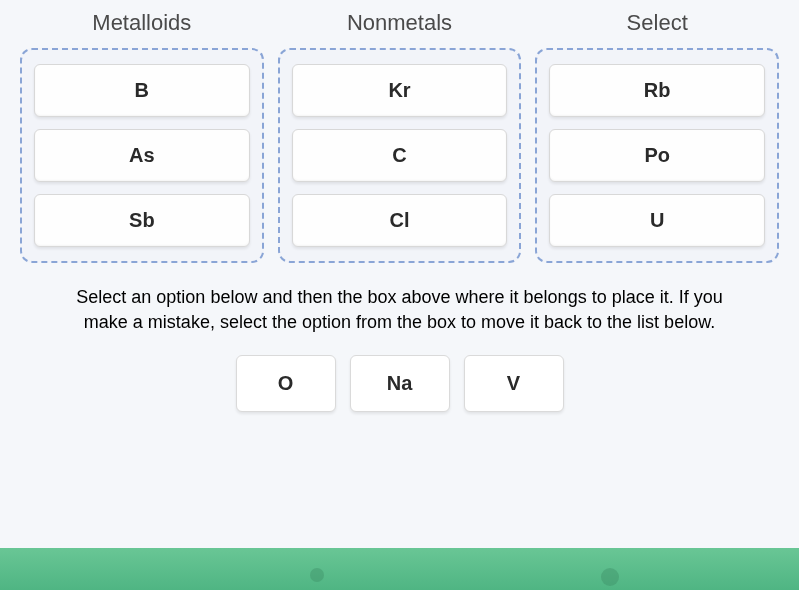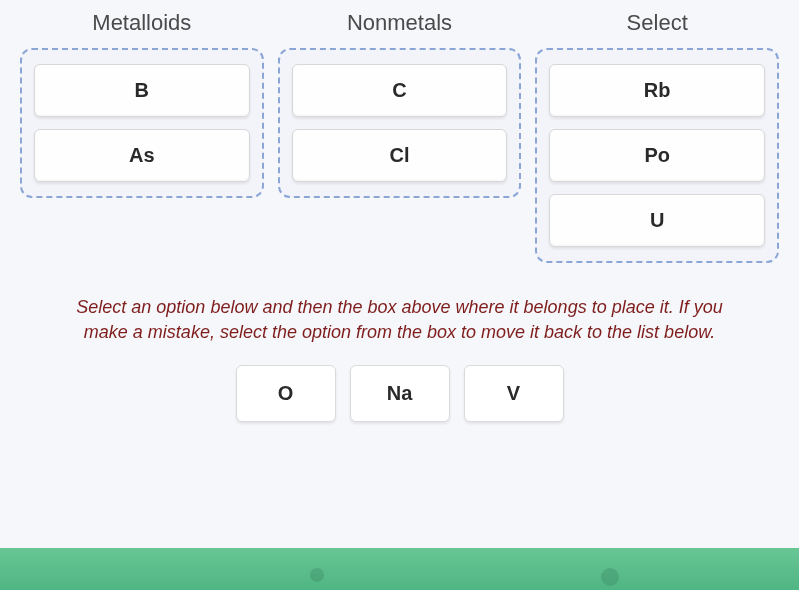--- a/index.html
+++ b/index.html
@@ -54,25 +54,24 @@
       padding: 14px 0;
       text-align: center;
       font-size: 20px;
       font-weight: 600;
       color: #2a2a2a;
       cursor: pointer;
       user-select: none;
     }
     .instructions {
       text-align: center;
-      color: #7f1d1d;
+      color: #000000;
       font-size: 18px;
       line-height: 1.4;
-      margin: 32px 40px 20px;
-      font-style: italic;
+      margin: 22px 40px 20px;
     }
     .options-row {
       display: flex;
       justify-content: center;
       gap: 14px;
     }
     .option-tile {
       background: #ffffff;
       border: 1px solid #dadada;
       border-radius: 6px;
@@ -117,26 +116,28 @@
 </head>
 <body>
 
 <div class="container">
   <div class="columns">
     <div class="column">
       <div class="column-header">Metalloids</div>
       <div class="drop-zone">
         <div class="element-tile">B</div>
         <div class="element-tile">As</div>
+        <div class="element-tile">Sb</div>
       </div>
     </div>
 
     <div class="column">
       <div class="column-header">Nonmetals</div>
       <div class="drop-zone">
+        <div class="element-tile">Kr</div>
         <div class="element-tile">C</div>
         <div class="element-tile">Cl</div>
       </div>
     </div>
 
     <div class="column">
       <div class="column-header">Select</div>
       <div class="drop-zone">
         <div class="element-tile">Rb</div>
         <div class="element-tile">Po</div>

